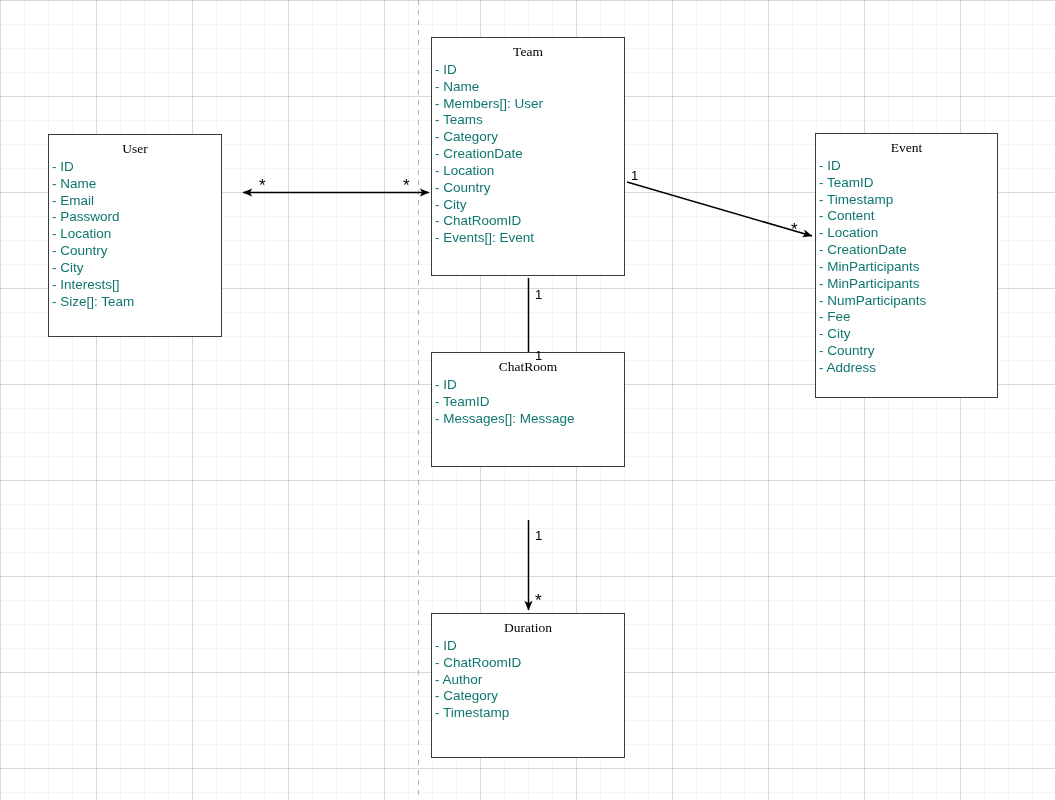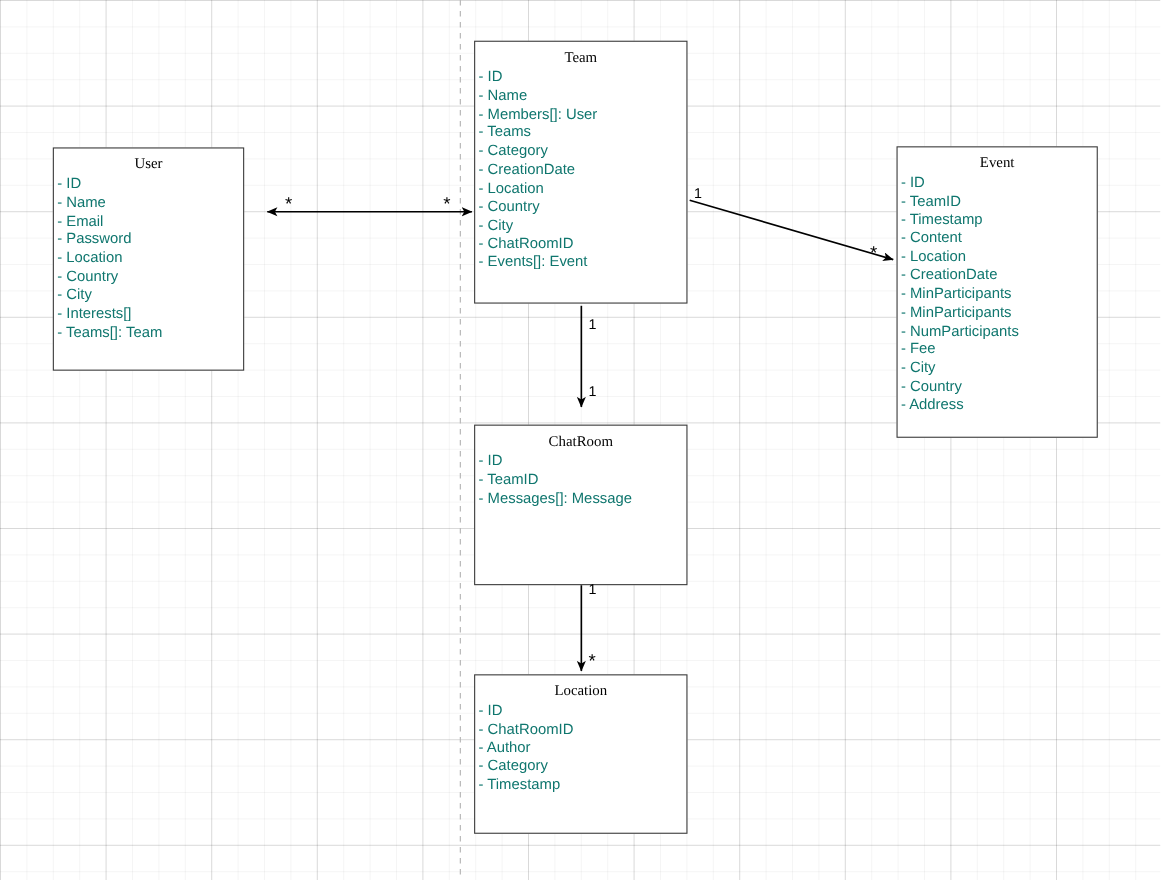--- a/index.html
+++ b/index.html
@@ -102,21 +102,21 @@
     <div class="class-title">User</div>
     <ul class="attr-list">
       <li class="attr-item">- ID</li>
       <li class="attr-item">- Name</li>
       <li class="attr-item">- Email</li>
       <li class="attr-item">- Password</li>
       <li class="attr-item">- Location</li>
       <li class="attr-item">- Country</li>
       <li class="attr-item">- City</li>
       <li class="attr-item">- Interests[]</li>
-      <li class="attr-item">- Teams[]: Team</li>
+      <li class="attr-item">- Size[]: Team</li>
     </ul>
   </div>
 
   <div class="class-box" style="left:431px; top:37px; width:194px; height:239px;">
     <div class="class-title">Team</div>
     <ul class="attr-list">
       <li class="attr-item">- ID</li>
       <li class="attr-item">- Name</li>
       <li class="attr-item">- Members[]: User</li>
       <li class="attr-item">- Teams</li>
@@ -142,31 +142,31 @@
       <li class="attr-item">- MinParticipants</li>
       <li class="attr-item">- MinParticipants</li>
       <li class="attr-item">- NumParticipants</li>
       <li class="attr-item">- Fee</li>
       <li class="attr-item">- City</li>
       <li class="attr-item">- Country</li>
       <li class="attr-item">- Address</li>
     </ul>
   </div>
 
-  <div class="class-box" style="left:431px; top:386px; width:194px; height:146px;">
+  <div class="class-box" style="left:431px; top:352px; width:194px; height:115px;">
     <div class="class-title">ChatRoom</div>
     <ul class="attr-list">
       <li class="attr-item">- ID</li>
       <li class="attr-item">- TeamID</li>
       <li class="attr-item">- Messages[]: Message</li>
     </ul>
   </div>
 
   <div class="class-box" style="left:431px; top:613px; width:194px; height:145px;">
-    <div class="class-title">Location</div>
+    <div class="class-title">Duration</div>
     <ul class="attr-list">
       <li class="attr-item">- ID</li>
       <li class="attr-item">- ChatRoomID</li>
       <li class="attr-item">- Author</li>
       <li class="attr-item">- Category</li>
       <li class="attr-item">- Timestamp</li>
     </ul>
   </div>
 
   <span class="mult-label mult-star" style="left:259px; top:177px;">*</span>

